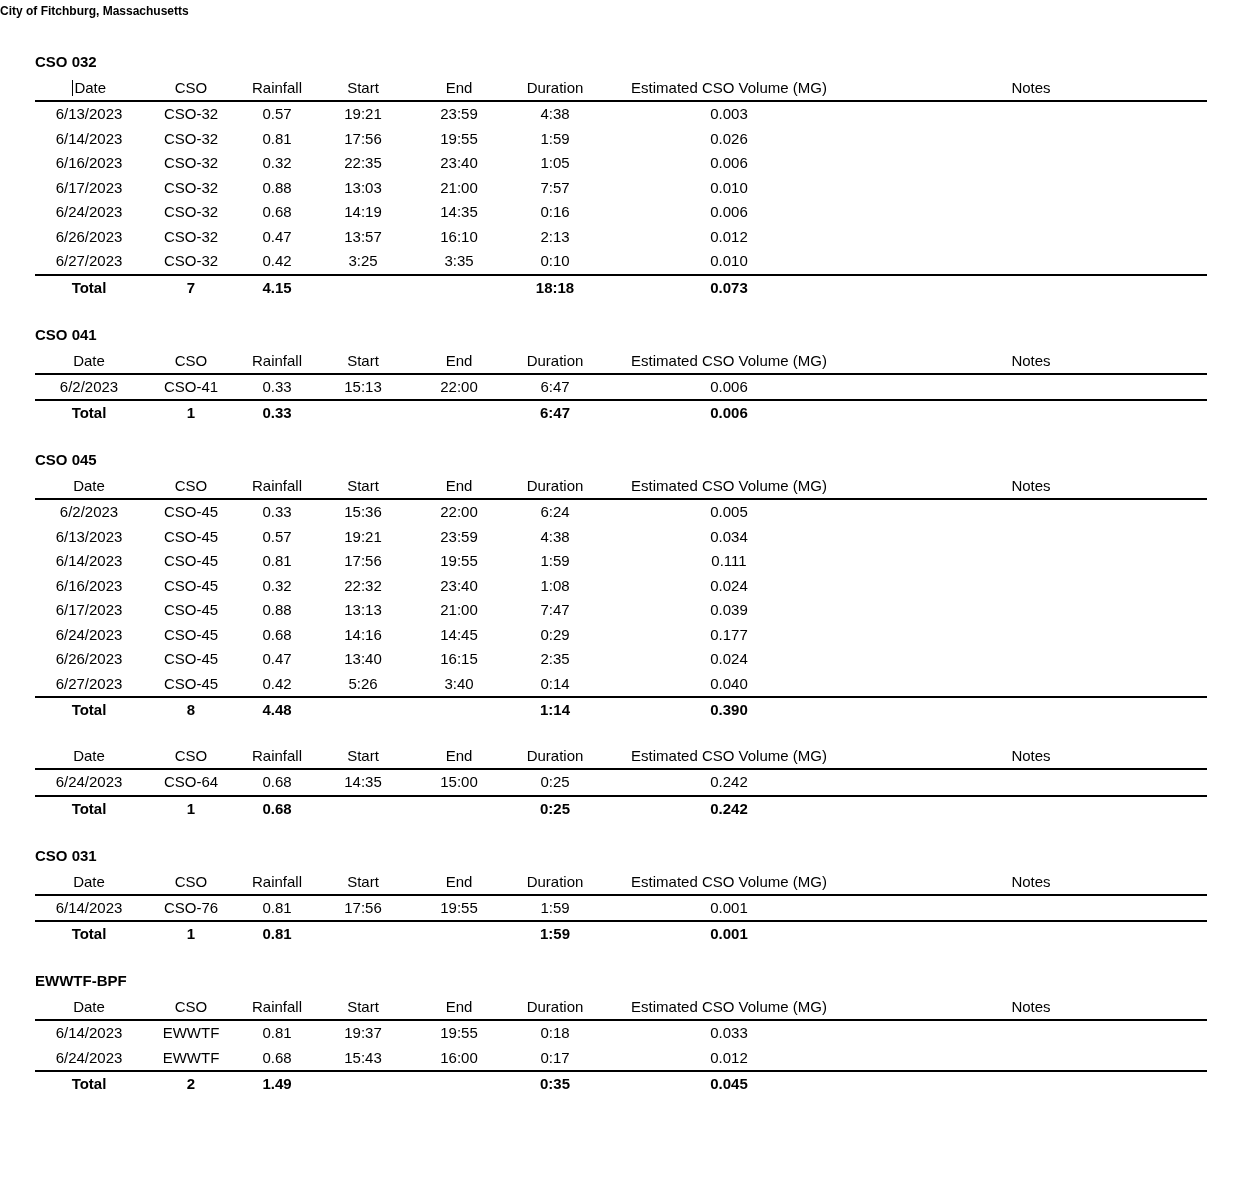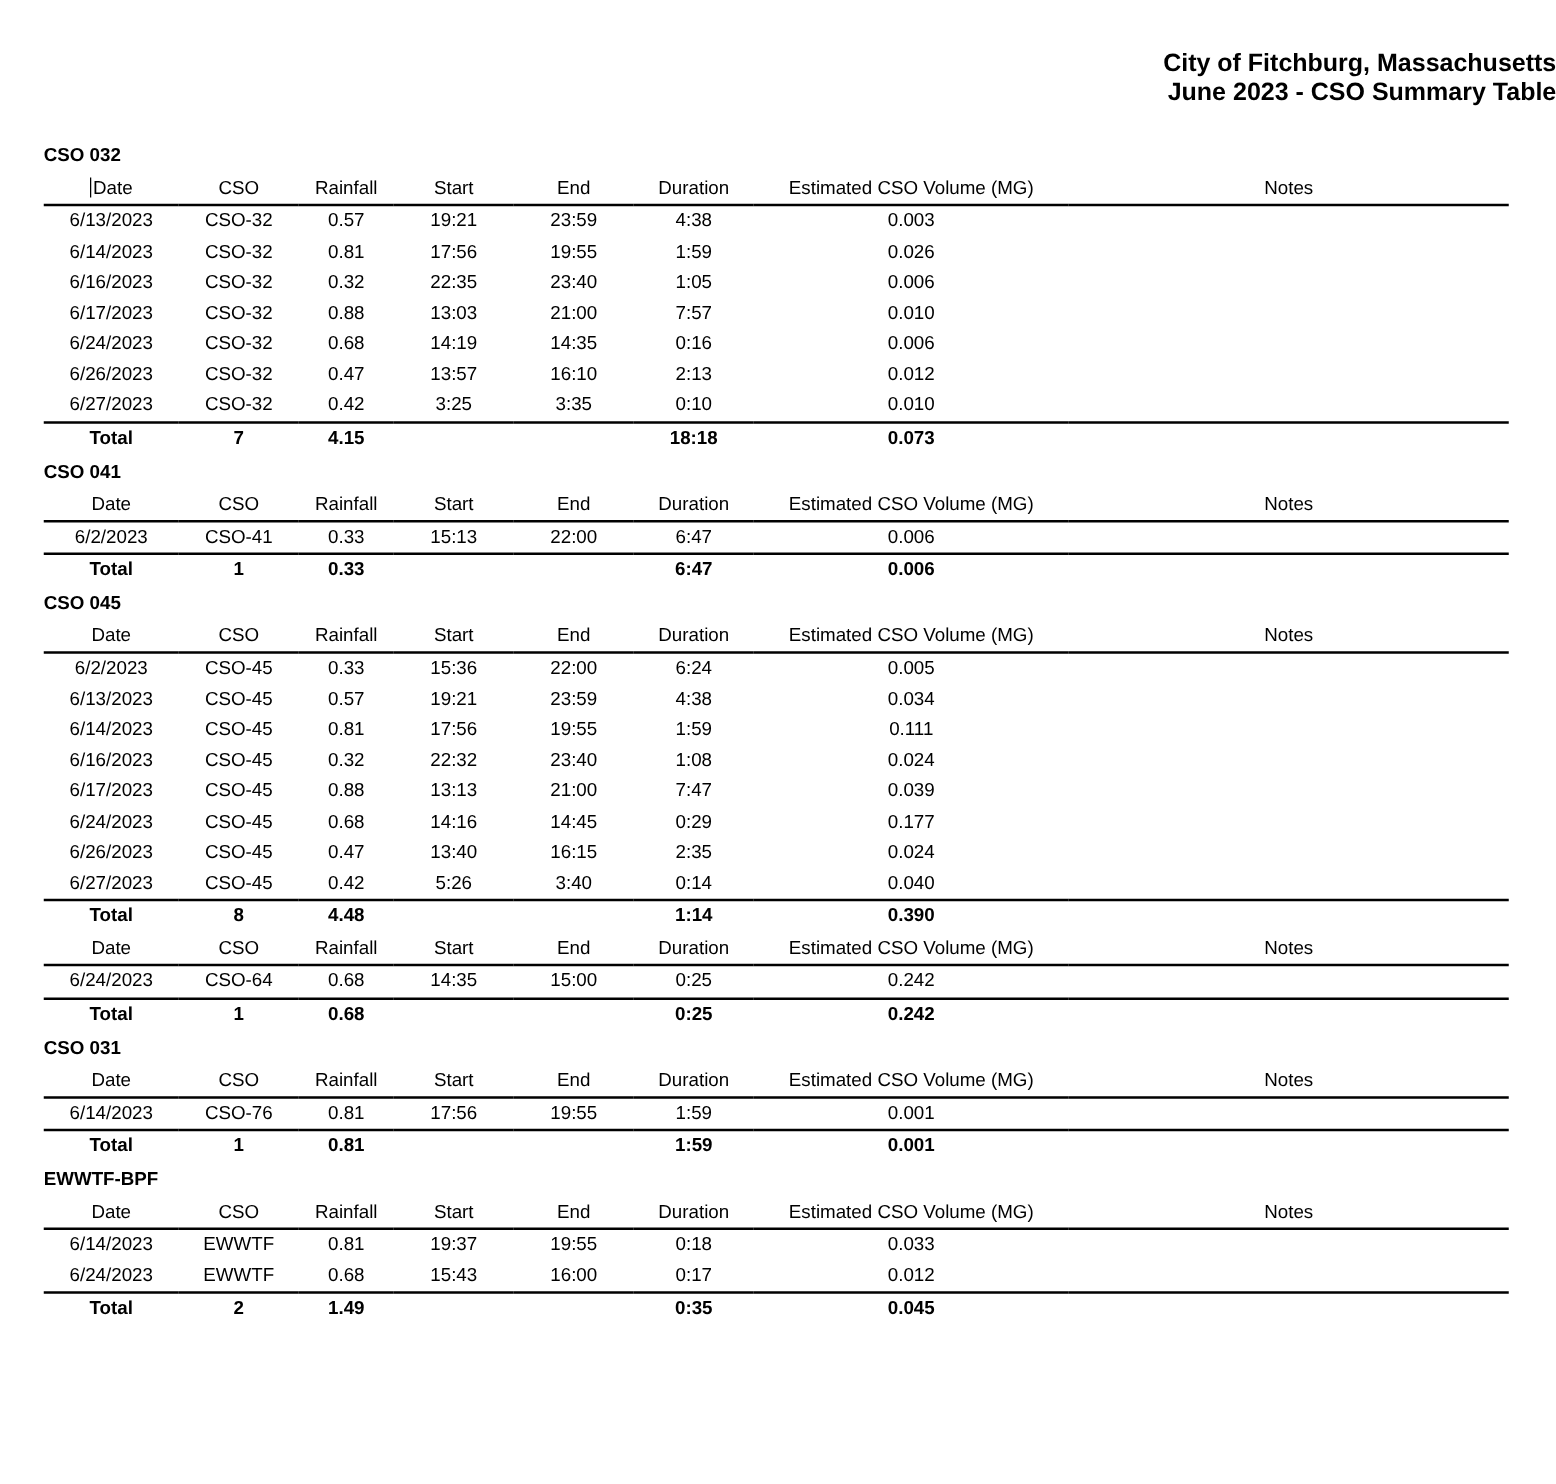--- a/index.html
+++ b/index.html
@@ -6,30 +6,29 @@
   html, body {
     margin: 0; padding: 0;
     background: #ffffff;
     color: #000000;
     font-family: "Liberation Sans", sans-serif;
     font-size: 15px;
   }
   body { width: 1245px; height: 1187px; overflow: hidden; }
 
   .titles {
-    padding-top: 40px;
-    text-align: right;
+    text-align: left;
     font-weight: bold;
-    font-size: 20px;
+    font-size: 12px;
     line-height: 23px;
   }
 
   .sections { margin-left: 35px; width: 1172px; }
 
-  .section { margin-top: 2px; }
+  .section { margin-top: 22px; }
   .section:first-child { margin-top: 26px; }
 
   .section-title {
     text-align: left;
     font-weight: bold;
     font-size: 15px;
     line-height: 26px;
     margin-bottom: 1px;
   }
 
@@ -67,21 +66,20 @@
     background: #000;
     vertical-align: -3px;
     margin-right: 1px;
   }
 </style>
 </head>
 <body>
 
 <div class="titles">
   <div>City of Fitchburg, Massachusetts</div>
-  <div>June 2023 - CSO Summary Table</div>
 </div>
 
 <div class="sections">
     <div class="section">
       <div class="section-title">CSO 032</div>
       <table class="cso-table">
         <colgroup>
           <col style="width: 108px;">
           <col style="width: 96px;">
           <col style="width: 76px;">

